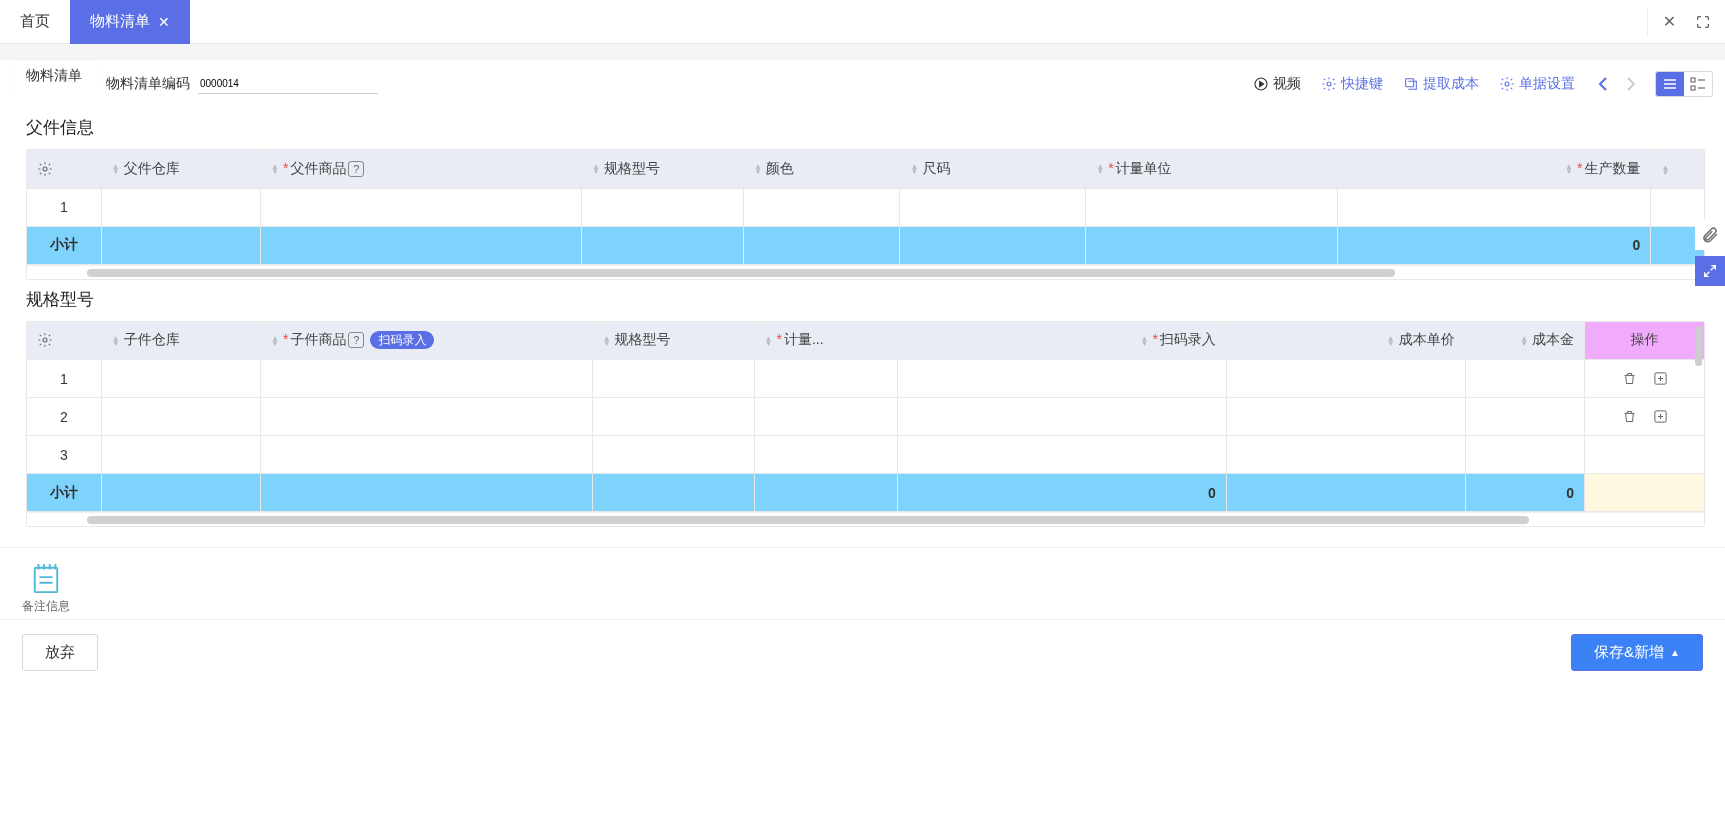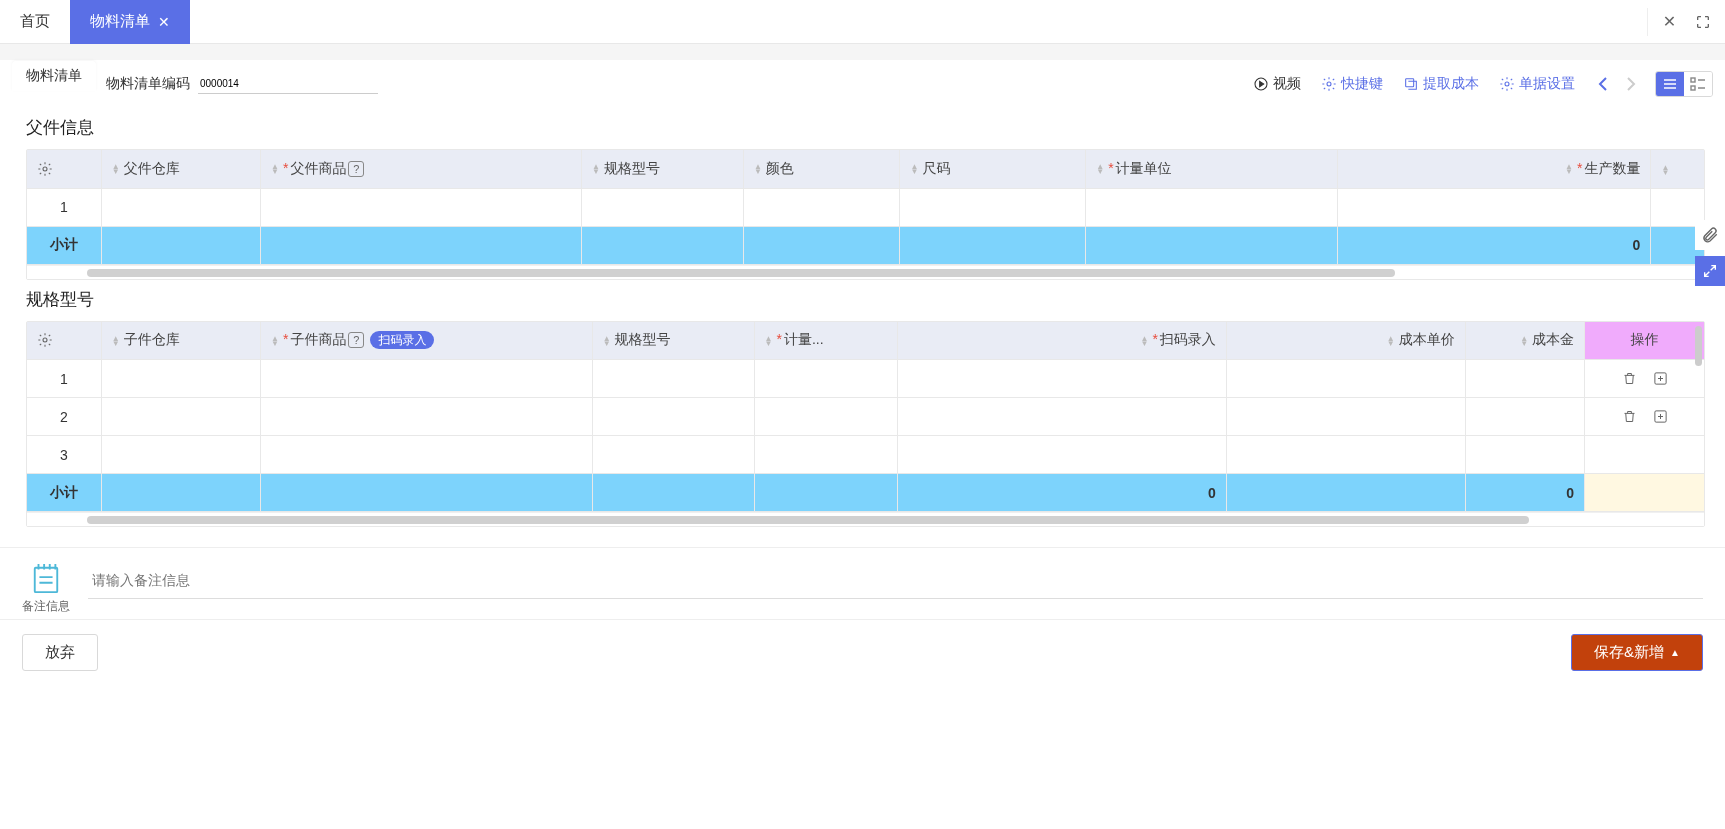--- a/index.html
+++ b/index.html
@@ -70,21 +70,21 @@
     
     .remarks { display: flex; align-items: flex-start; gap: 18px; padding: 14px 22px 4px 22px; border-top: 1px solid #eee; margin-top: 8px; }
     .remarks-label { display: flex; flex-direction: column; align-items: center; gap: 4px; font-size: 12px; color: #666; }
     .remarks-icon { width: 30px; height: 32px; }
     .remarks-input { flex: 1; border: none; border-bottom: 1px solid #ddd; padding: 10px 4px; font-size: 14px; outline: none; color: #333; }
 
     
     .action-bar { display: flex; justify-content: space-between; gap: 14px; padding: 14px 22px; border-top: 1px solid #eee; }
     .btn { padding: 8px 22px; font-size: 15px; border-radius: 3px; cursor: pointer; display: inline-flex; align-items: center; gap: 6px; }
     .btn-default { background: #fff; border: 1px solid #d9d9d9; color: #333; }
-    .btn-primary { background: #c2410c; border: 1px solid #5a6fe6; color: #fff; }
+    .btn-primary { background: #3b82f6; border: 1px solid #5a6fe6; color: #fff; }
     .btn-caret { font-size: 10px; }
 
     
     .right-rail { position: fixed; right: 0; top: 220px; display: flex; flex-direction: column; }
     .rail-btn { width: 30px; height: 30px; display: flex; align-items: center; justify-content: center; }
     .rail-btn.attach { background: #fff; color: #666; }
     .rail-btn.expand { background: #5a6fe6; color: #fff; margin-top: 6px; }
 
     
     svg { display: block; }
@@ -358,21 +358,20 @@
 </div>
 
 <div class="remarks">
   <div class="remarks-label">
     <svg class="remarks-icon" viewBox="0 0 32 34" fill="none" stroke="#4db8d8" stroke-width="2">
         <rect x="4" y="6" width="24" height="26" rx="1"></rect>
         <path d="M8 2v6M14 2v6M20 2v6M26 2v6M9 16h14M9 22h14"></path>
       </svg>
     <span>备注信息</span>
   </div>
-  <input class="remarks-input" placeholder="请输入备注信息" style="">
 </div>
 
 <div class="action-bar">
   <button class="btn btn-default">放弃</button>
   <button class="btn btn-primary">
     <span>保存&amp;新增</span>
     <span class="btn-caret">▲</span>
   </button>
 </div>
 

